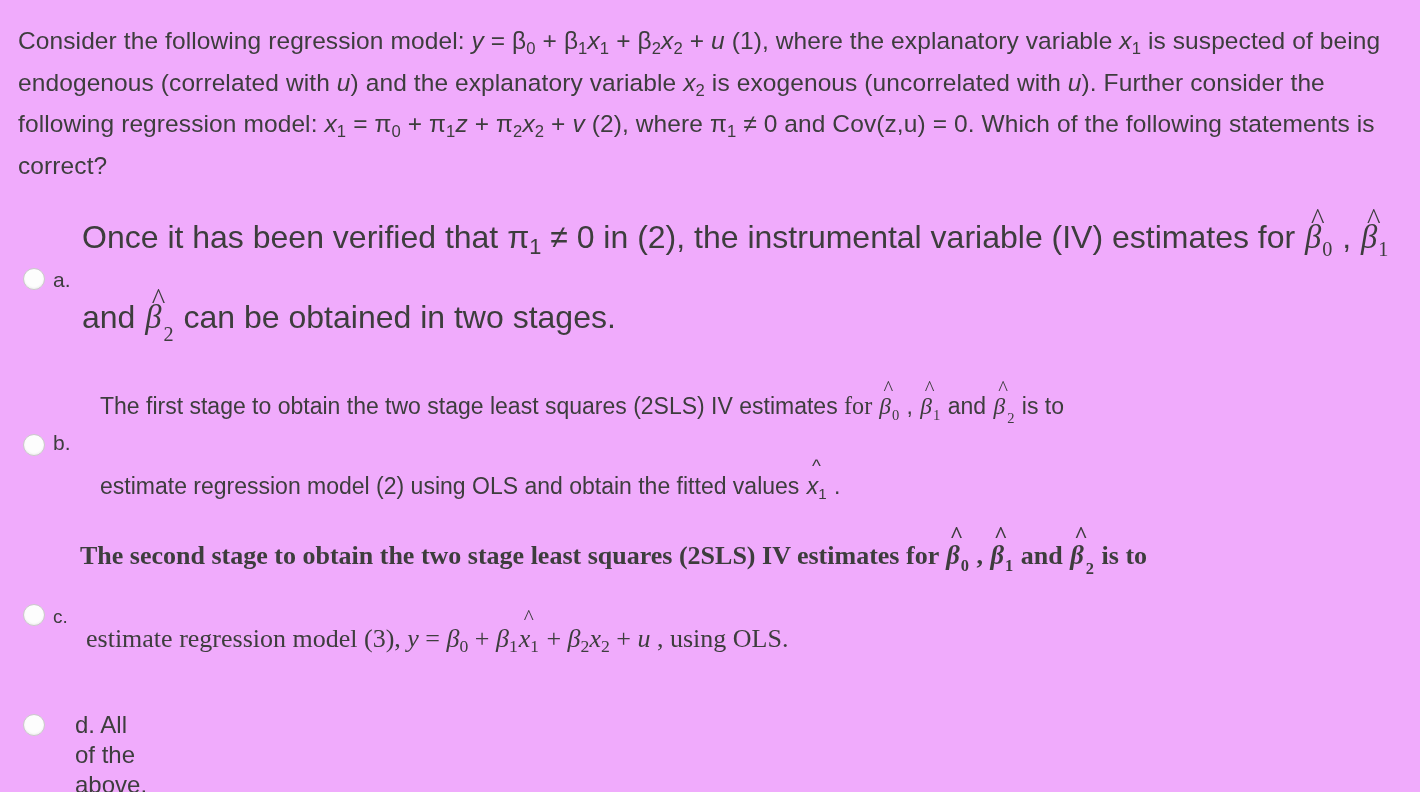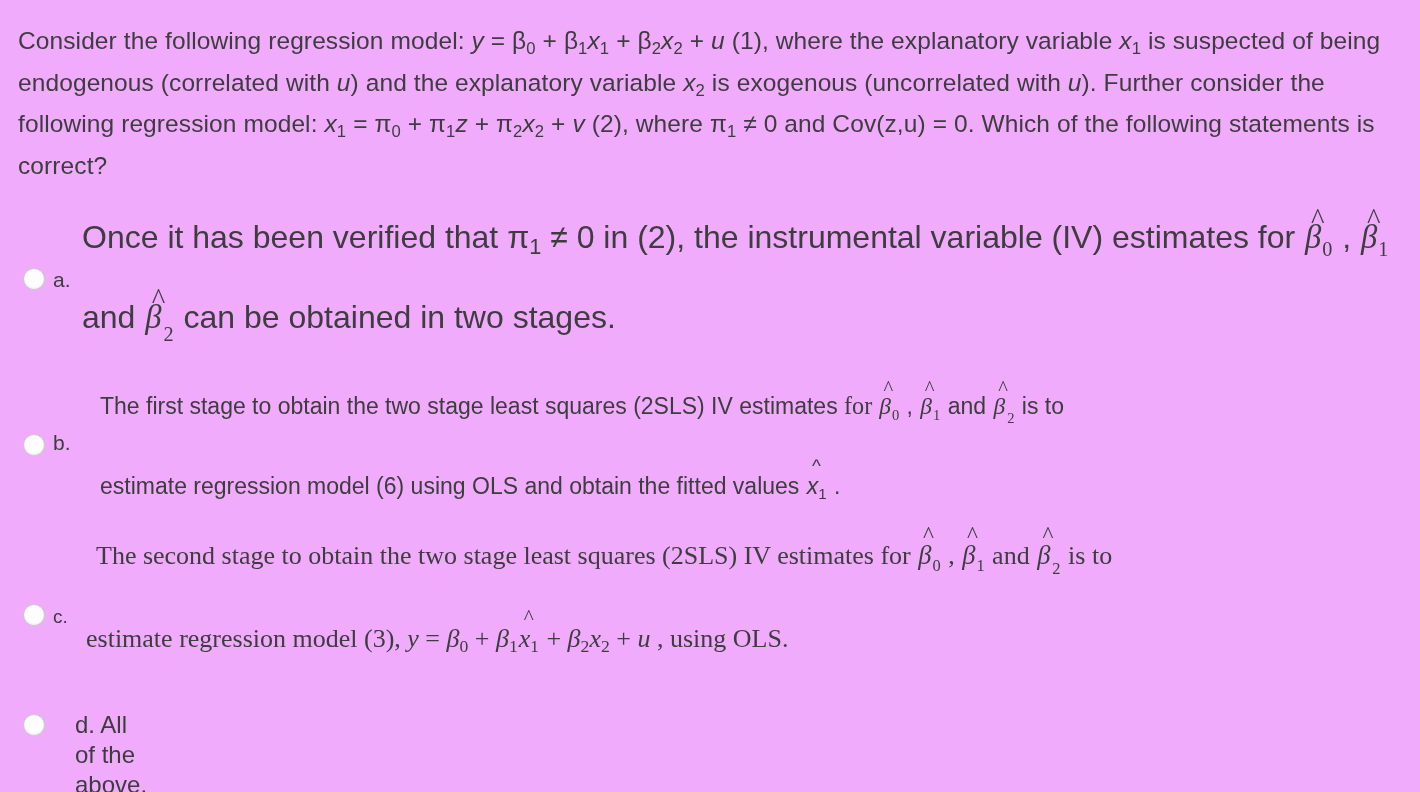--- a/index.html
+++ b/index.html
@@ -89,21 +89,21 @@
   #opt-c .opt-letter { left: 53px; top: 606px; font-size: 19px; }
   #opt-c .opt-body {
     left: 80px;
     top: 535px;
     width: 1320px;
     font-family: "Liberation Serif", serif;
     font-size: 26px;
     line-height: 40px;
   }
   #opt-c .line2 { position: absolute; left: 6px; top: 84px; white-space: nowrap; }
-  #opt-c .line1 { position: absolute; left: 16px; top: 0; white-space: nowrap; }
+  #opt-c .line1 { position: absolute; left: 0; top: 0; white-space: nowrap; font-weight: bold; }
 
   
   #opt-d .opt-radio { left: 23px; top: 714px; }
   #opt-d .opt-body {
     left: 75px;
     top: 710px;
     font-size: 24px;
     line-height: 30px;
   }
 
@@ -182,21 +182,21 @@
       <div><span>Once it has been verified that </span><span class="gk">π</span><span class="sub">1</span><span> ≠ 0 in (2), the instrumental variable (IV) estimates for </span><span class="bhat"><span class="hat">^</span><span>β</span><span class="bidx">0</span></span><span> , </span><span class="bhat"><span class="hat">^</span><span>β</span><span class="bidx">1</span></span></div>
       <div style="margin-top:32px"><span>and </span><span class="bhat low"><span class="hat">^</span><span>β</span><span class="bidx">2</span></span><span> can be obtained in two stages.</span></div>
     </div>
   </div>
 
   <div class="option" id="opt-b">
     <span class="opt-radio"></span>
     <span class="opt-letter">b.</span>
     <div class="opt-body">
       <div><span>The first stage to obtain the two stage least squares (2SLS) IV estimates </span><span style="font-family:&quot;Liberation Serif&quot;,serif;font-size:1.05em">for </span><span class="bhat"><span class="hat">^</span><span>β</span><span class="bidx">0</span></span><span> , </span><span class="bhat"><span class="hat">^</span><span>β</span><span class="bidx">1</span></span><span> and </span><span class="bhat low"><span class="hat">^</span><span>β</span><span class="bidx">2</span></span><span> is to</span></div>
-      <div style="margin-top:32px"><span>estimate regression model (6) using OLS and obtain the fitted values </span><span class="xhat"><span class="hat">^</span><span>x</span><span class="bidx">1</span></span><span> .</span></div>
+      <div style="margin-top:32px"><span>estimate regression model (2) using OLS and obtain the fitted values </span><span class="xhat"><span class="hat">^</span><span>x</span><span class="bidx">1</span></span><span> .</span></div>
     </div>
   </div>
 
   <div class="option" id="opt-c">
     <span class="opt-radio"></span>
     <span class="opt-letter">c.</span>
     <div class="opt-body">
       <div class="line1"><span>The second stage to obtain the two stage least squares (2SLS) IV estimates for </span><span class="bhat"><span class="hat">^</span><span>β</span><span class="bidx">0</span></span><span> , </span><span class="bhat"><span class="hat">^</span><span>β</span><span class="bidx">1</span></span><span> and </span><span class="bhat low"><span class="hat">^</span><span>β</span><span class="bidx">2</span></span><span> is to</span></div>
       <div class="line2"><span>estimate regression model (3), </span><span class="nowrap"><span class="mi">y</span><span> = </span><span class="mi gk" style="font-style:italic">β</span><span class="sub">0</span><span> + </span><span style="font-style:italic">β</span><span class="sub">1</span><span class="xhat"><span class="hat">^</span><span>x</span><span class="bidx">1</span></span><span> + </span><span style="font-style:italic">β</span><span class="sub">2</span><span class="mi">x</span><span class="sub">2</span><span> + </span><span class="mi">u</span></span><span> , using OLS.</span></div>
     </div>

